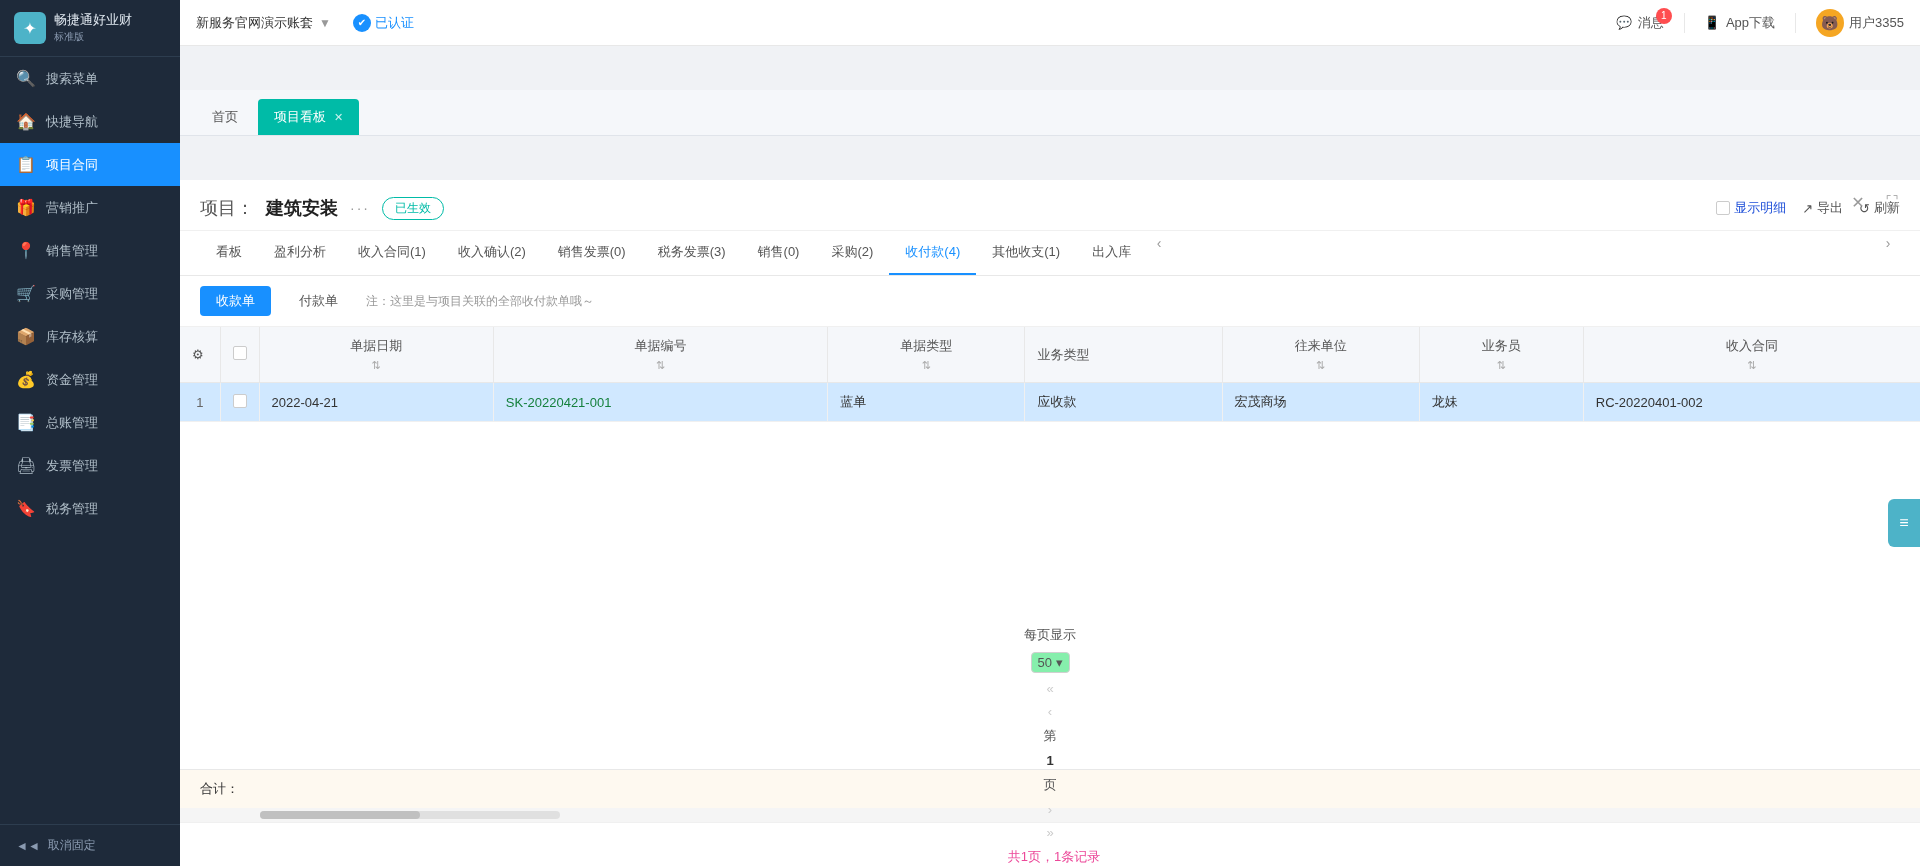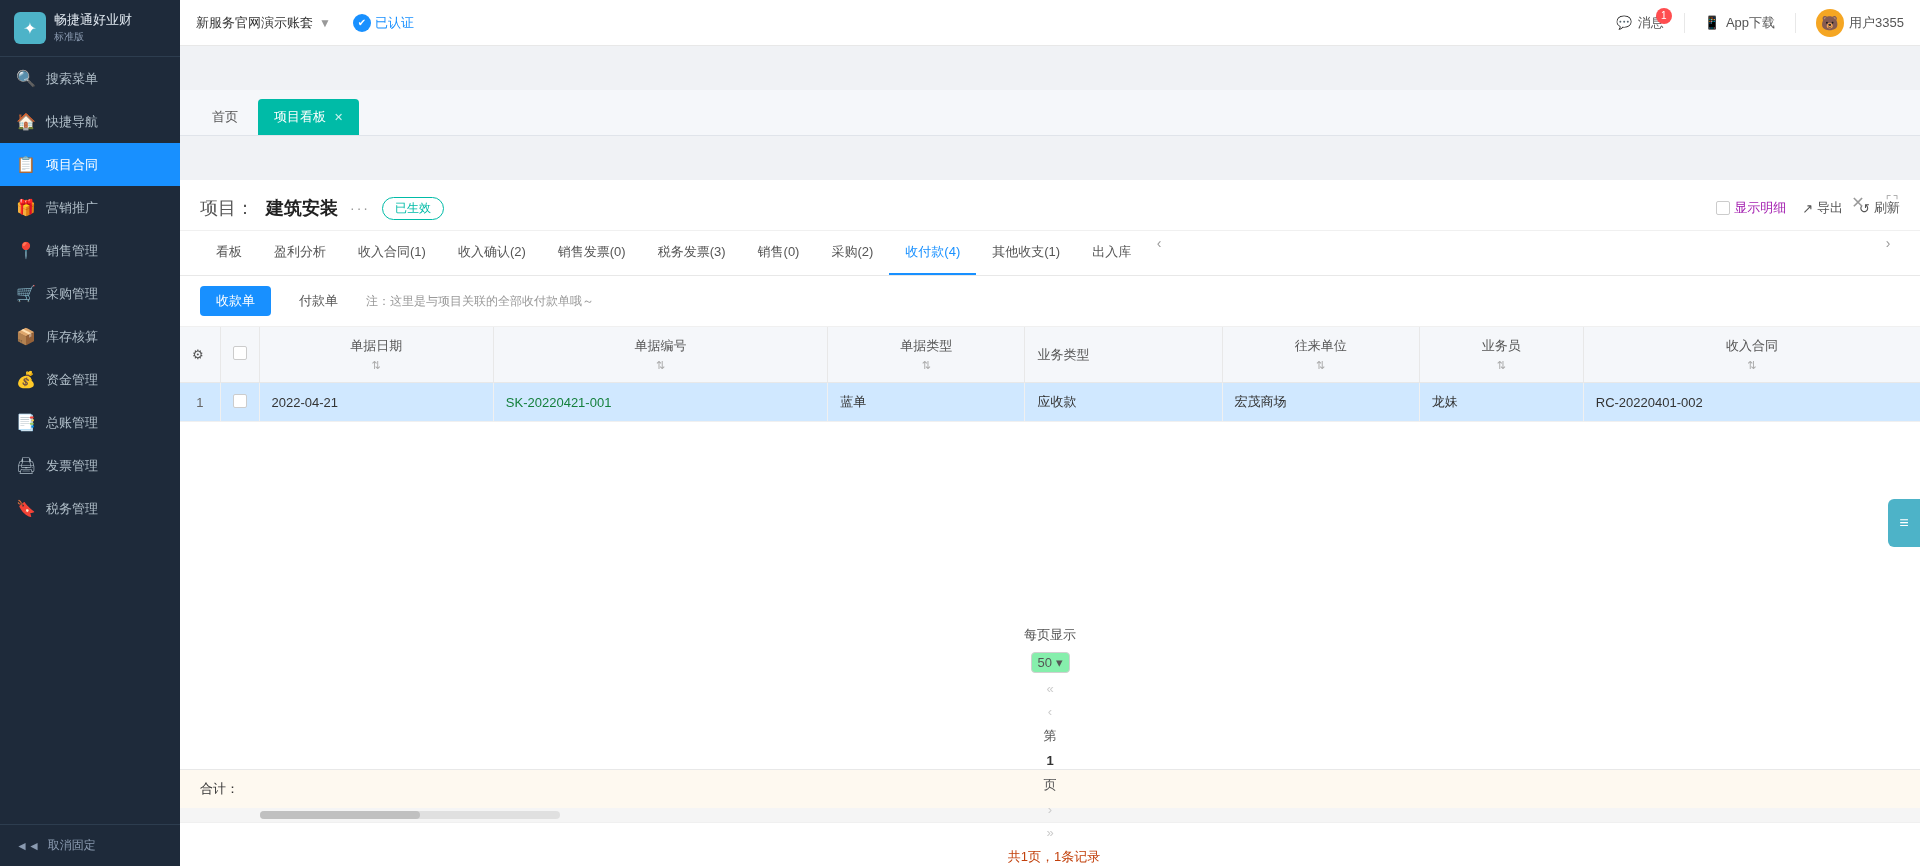--- a/index.html
+++ b/index.html
@@ -272,21 +272,21 @@
       cursor: pointer;
       color: #555;
       font-size: 13px;
     }
     .checkbox-label {
       display: flex;
       align-items: center;
       gap: 4px;
       cursor: pointer;
       font-size: 13px;
-      color: #a21caf;
+      color: #1d4ed8;
     }
     .checkbox-square {
       width: 14px;
       height: 14px;
       border: 1px solid #ccc;
       border-radius: 2px;
       background: #fff;
     }
 
     
@@ -472,21 +472,21 @@
       height: 26px;
       display: flex;
       align-items: center;
       justify-content: center;
       cursor: pointer;
       color: #777;
       border-radius: 3px;
     }
     .page-nav-btn.disabled { color: #ccc; cursor: not-allowed; }
     .page-current { font-weight: bold; color: #333; }
-    .page-info { color: #c2410c; margin-left: 8px; }
+    .page-info { color: #ec4899; margin-left: 8px; }
 
     
     .right-float-btn {
       position: absolute;
       right: 0;
       top: 50%;
       transform: translateY(-50%);
       width: 32px;
       height: 48px;
       background: #4db3c8;

